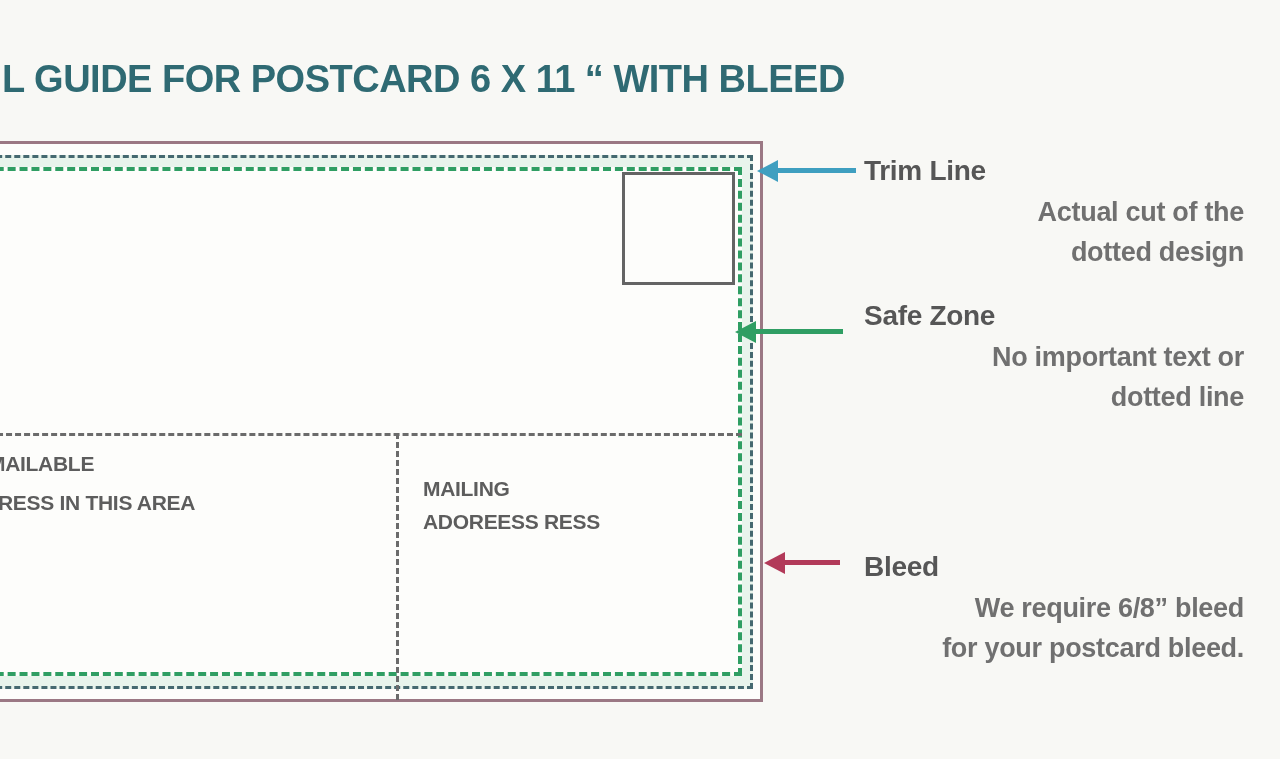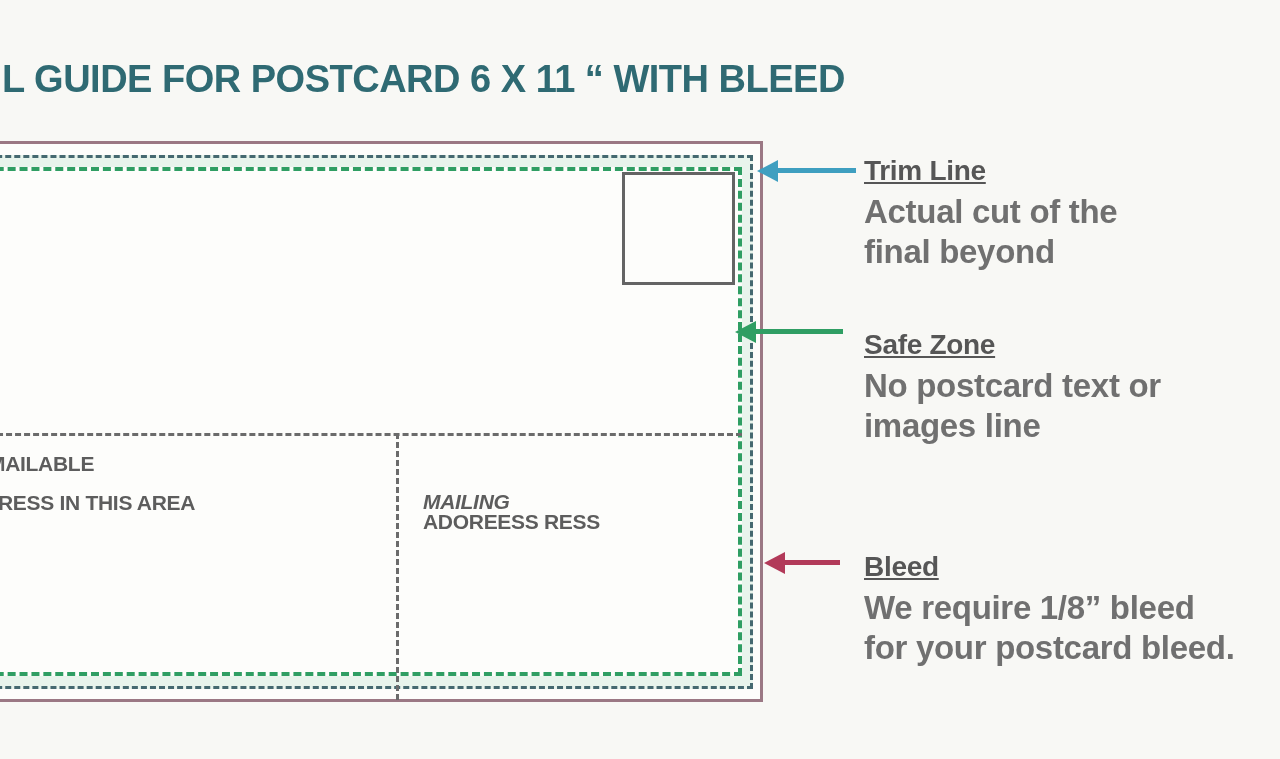--- a/index.html
+++ b/index.html
@@ -74,21 +74,21 @@
   .area-text {
     position: absolute;
     font-size: 21px;
     font-weight: bold;
     letter-spacing: -0.3px;
     color: var(--area-text, #5d5d5d);
     white-space: nowrap;
   }
   .t-mailable   { left: -12px; top: 452px; }
   .t-ress       { left: -2px;  top: 491px; }
-  .t-mailing    { left: 423px; top: 490px; font-style: italic; }
+  .t-mailing    { left: 423px; top: 477px; }
   .t-adoreess   { left: 423px; top: 510px; }
 
   
   .arrow { position: absolute; height: 22px; }
   .arrow .head {
     position: absolute; left: 0; top: 0;
     width: 0; height: 0;
     border-top: 11px solid transparent;
     border-bottom: 11px solid transparent;
     border-right: 21px solid currentColor;
@@ -98,36 +98,36 @@
     height: 5px;
     background: currentColor;
   }
   .arrow-trim  { left: 757px; top: 160px; width: 99px;  color: var(--trim-arrow, #3f9fc0); }
   .arrow-safe  { left: 735px; top: 321px; width: 108px; color: var(--safe-arrow, #2f9e63); }
   .arrow-bleed { left: 764px; top: 552px; width: 76px;  color: var(--bleed-arrow, #b23a59); }
 
   
   .legend { position: absolute; left: 864px; width: 380px; }
   .legend-trim  { top: 155px; }
-  .legend-safe  { top: 329px; }
+  .legend-safe  { top: 300px; }
   .legend-bleed { top: 551px; }
   .legend-title {
     font-size: 28px;
     font-weight: bold;
     letter-spacing: -0.3px;
     color: var(--label-title, #565656);
-    text-decoration: underline;
   }
   .legend-body {
     margin-top: 5px;
-    font-size: 33px;
+    font-size: 27px;
     font-weight: bold;
     letter-spacing: -0.3px;
     line-height: 40px;
     color: var(--label-body, #707070);
+    text-align: right;
   }
   .legend-body span { display: block; }
 </style>
 </head>
 <body>
 
 <div class="canvas">
 
   <h1 class="title">L GUIDE FOR POSTCARD 6 X 11 “ WITH BLEED</h1>
 
@@ -153,33 +153,33 @@
   </div>
   <div class="arrow arrow-bleed">
     <span class="head"></span>
     <span class="shaft"></span>
   </div>
 
   <div class="legend legend-trim">
     <div class="legend-title">Trim Line</div>
     <div class="legend-body">
       <span>Actual cut of the</span>
-      <span>final beyond</span>
+      <span>dotted design</span>
     </div>
   </div>
 
   <div class="legend legend-safe">
     <div class="legend-title">Safe Zone</div>
     <div class="legend-body">
-      <span>No postcard text or</span>
-      <span>images line</span>
+      <span>No important text or</span>
+      <span>dotted line</span>
     </div>
   </div>
 
   <div class="legend legend-bleed">
     <div class="legend-title">Bleed</div>
     <div class="legend-body">
-      <span>We require 1/8” bleed</span>
+      <span>We require 6/8” bleed</span>
       <span>for your postcard bleed.</span>
     </div>
   </div>
 
 </div>
 
 </body></html>

